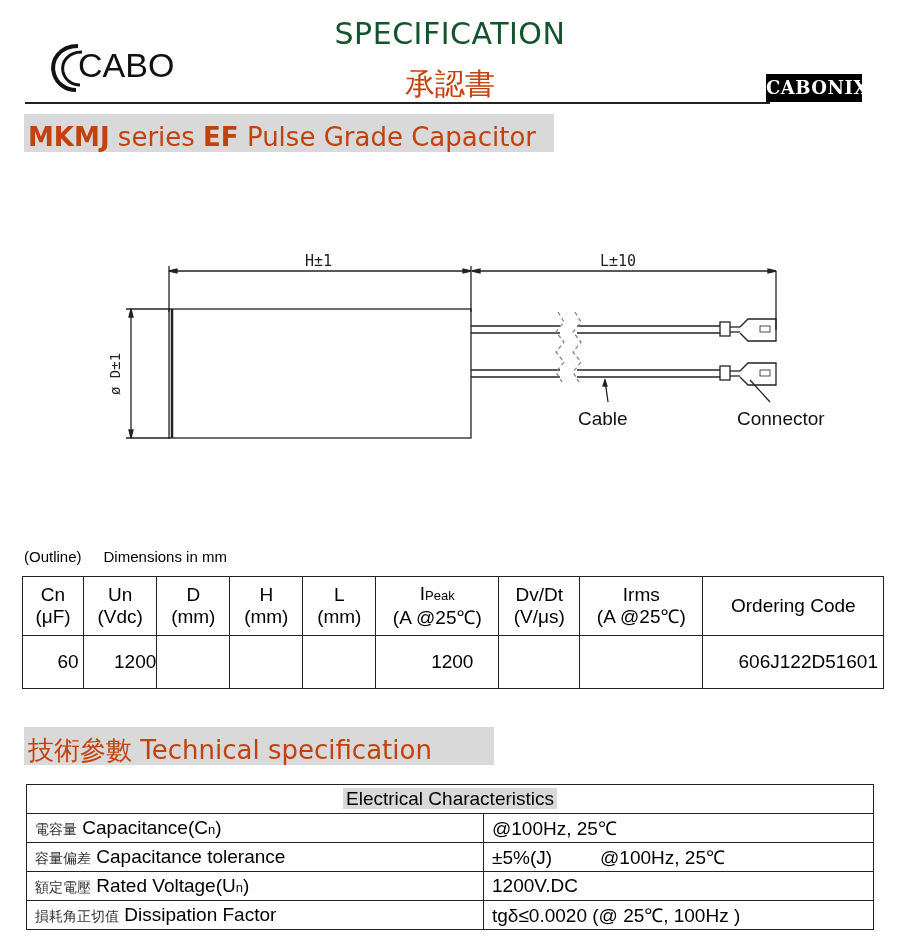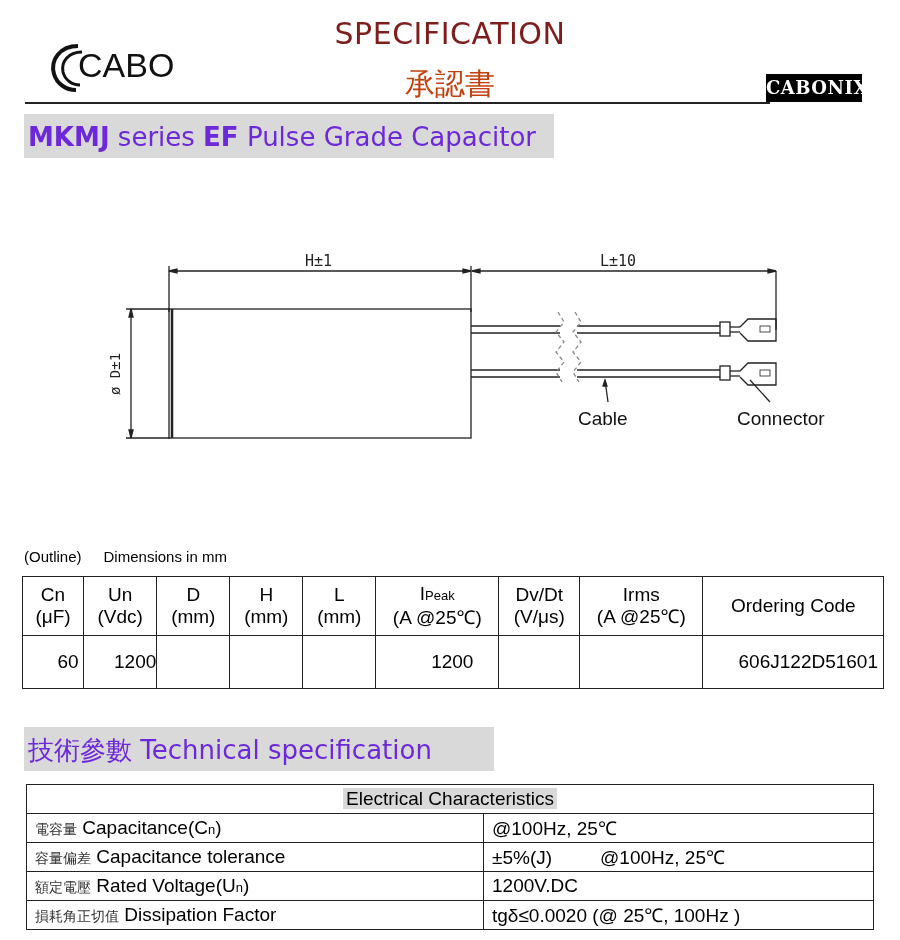--- a/index.html
+++ b/index.html
@@ -2,26 +2,26 @@
 <html><head>
 <meta charset="utf-8">
 <style>
   html, body { margin:0; padding:0; background:#ffffff; }
   body { width:900px; height:940px; position:relative; overflow:hidden; font-family:"Liberation Sans", sans-serif; color:#000; }
   .abs { position:absolute; }
 
   
   .logo { left:48px; top:38px; width:140px; height:52px; }
   .logo-text { position:absolute; left:30px; top:8px; font-family:"Liberation Sans", sans-serif; font-size:34px; letter-spacing:0px; color:#111; }
-  .spec-title { left:0; width:900px; top:16px; text-align:center; font-family:"DejaVu Sans", sans-serif; font-size:30px; letter-spacing:0.5px; color:#7f1d1d; }
+  .spec-title { left:0; width:900px; top:16px; text-align:center; font-family:"DejaVu Sans", sans-serif; font-size:30px; letter-spacing:0.5px; color:#14532d; }
   .spec-cn { left:0; width:900px; top:64px; text-align:center; font-family:"DejaVu Sans", sans-serif; font-size:30px; color:#c2410c; }
   .header-rule { left:25px; top:102px; width:745px; height:2px; background:#222; }
   .brand-badge { left:766px; top:74px; width:96px; height:28px; background:#000; color:#fff; font-family:"DejaVu Serif", serif; font-weight:bold; font-size:18px; line-height:28px; text-align:center; letter-spacing:0.5px; }
 
-  .section-title { background:#d9d9d9; font-family:"DejaVu Sans", sans-serif; font-size:26px; color:#6d28d9; padding:0 4px; height:44px; line-height:46px; }
+  .section-title { background:#d9d9d9; font-family:"DejaVu Sans", sans-serif; font-size:26px; color:#c2410c; padding:0 4px; height:38px; line-height:46px; }
   .product-title { left:24px; top:114px; width:522px; }
   .product-title b { font-weight:bold; }
 
   
   .diagram { left:100px; top:230px; width:760px; height:220px; }
   .diagram text { font-family:"DejaVu Sans Mono", monospace; }
   .lbl { position:absolute; font-family:"Liberation Sans", sans-serif; font-size:19px; color:#111; }
 
   
   .outline-caption { left:24px; top:548px; font-size:15px; }

